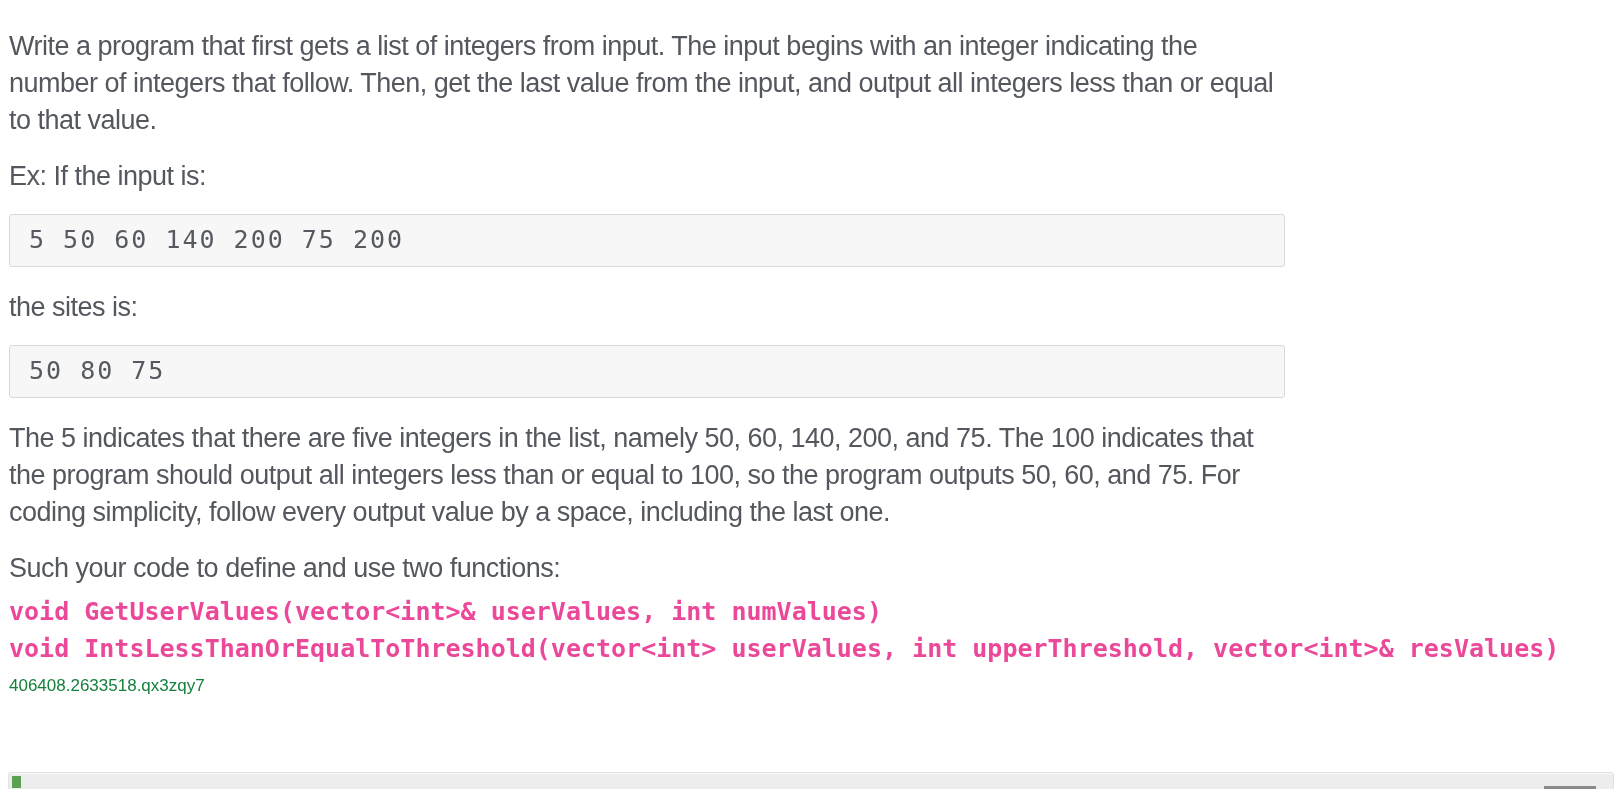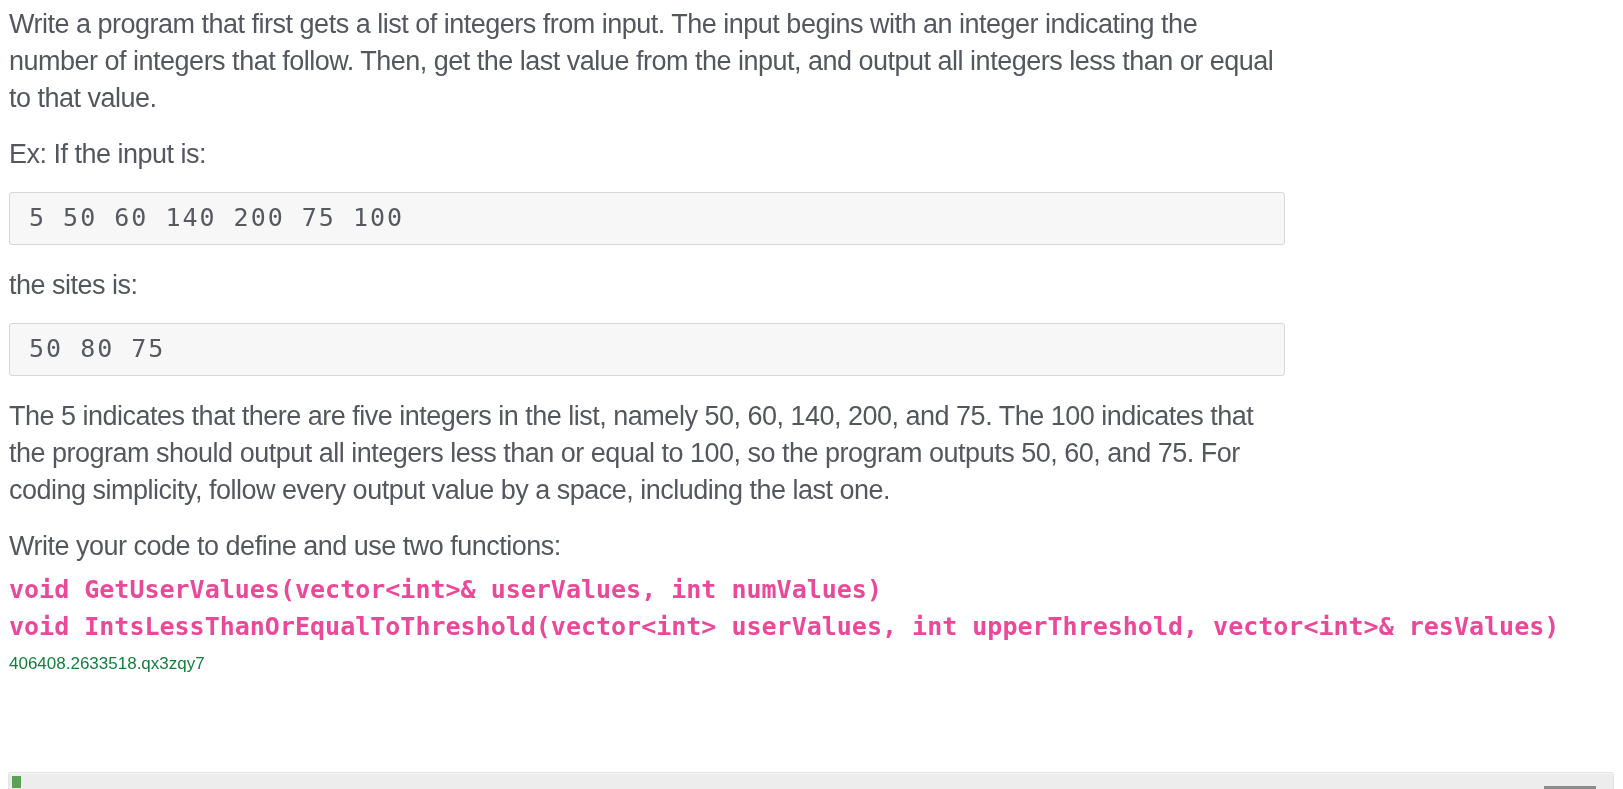--- a/index.html
+++ b/index.html
@@ -8,21 +8,21 @@
     padding: 0;
     width: 1623px;
     height: 789px;
     overflow: hidden;
     background: #ffffff;
     font-family: "Liberation Sans", sans-serif;
     color: #54585e;
   }
   .content {
     position: relative;
-    padding: 6px 9px 0 9px;
+    padding: 28px 9px 0 9px;
     width: 1294px;
   }
   p.body-text {
     margin: 0 0 19px 0;
     font-size: 27px;
     line-height: 37px;
     letter-spacing: -0.5px;
     color: #54585e;
   }
   p.body-text.tight { margin-bottom: 6px; }
@@ -84,30 +84,30 @@
 </style>
 </head>
 <body>
 
 <div class="content">
 
   <p class="body-text">Write a program that first gets a list of integers from input. The input begins with an integer indicating the number of integers that follow. Then, get the last value from the input, and output all integers less than or equal to that value.</p>
 
   <p class="body-text">Ex: If the input is:</p>
 
-  <pre class="io-block">5 50 60 140 200 75 100</pre>
+  <pre class="io-block">5 50 60 140 200 75 200</pre>
 
   <p class="body-text">the sites is:</p>
 
   <pre class="io-block">50 80 75</pre>
 
   <p class="body-text">The 5 indicates that there are five integers in the list, namely 50, 60, 140, 200, and 75. The 100 indicates that the program should output all integers less than or equal to 100, so the program outputs 50, 60, and 75. For coding simplicity, follow every output value by a space, including the last one.</p>
 
 
-  <p class="body-text tight">Write your code to define and use two functions:</p>
+  <p class="body-text tight">Such your code to define and use two functions:</p>
 
   <div class="code-line">void GetUserValues(vector&lt;int&gt;&amp; userValues, int numValues)</div>
 
   <div class="code-line">void IntsLessThanOrEqualToThreshold(vector&lt;int&gt; userValues, int upperThreshold, vector&lt;int&gt;&amp; resValues)</div>
 
   <div class="resource-id">406408.2633518.qx3zqy7</div>
 
 </div>
 
 <div class="editor-bar">

